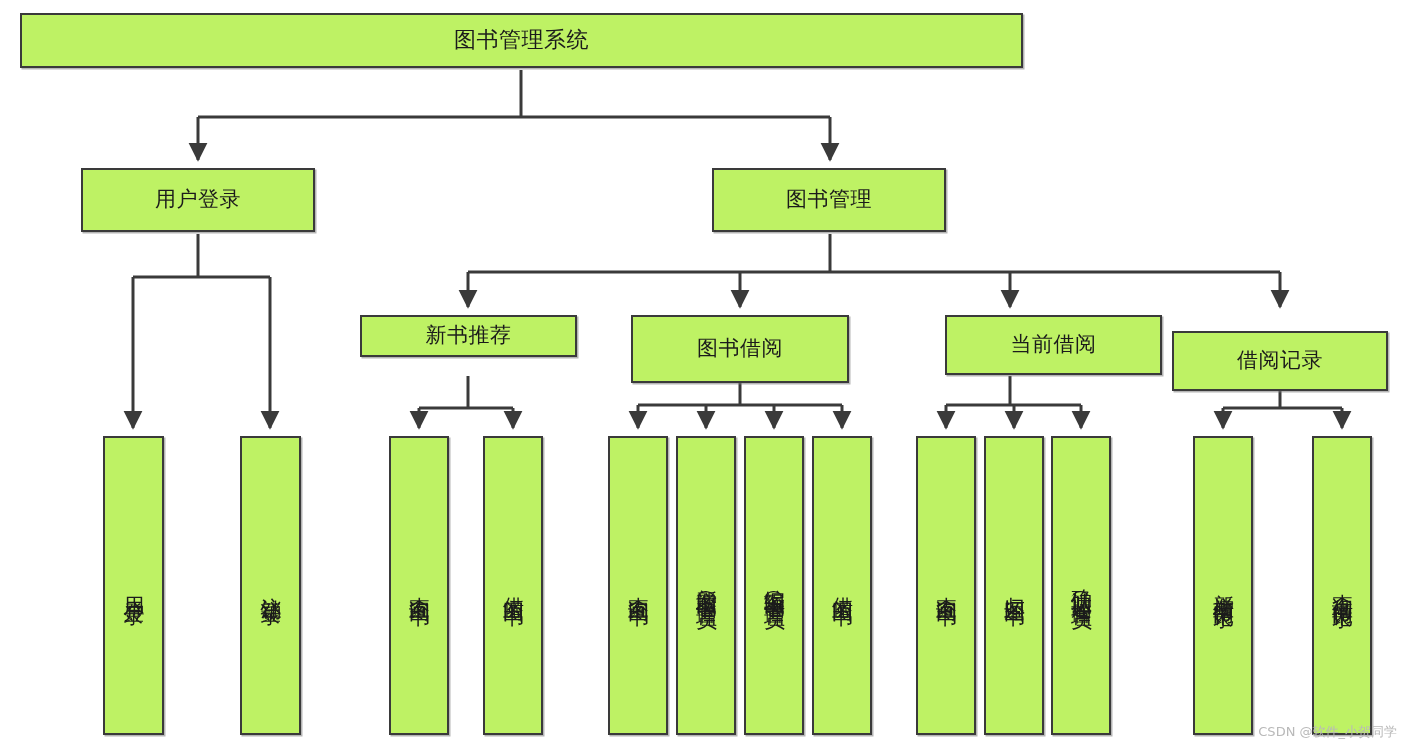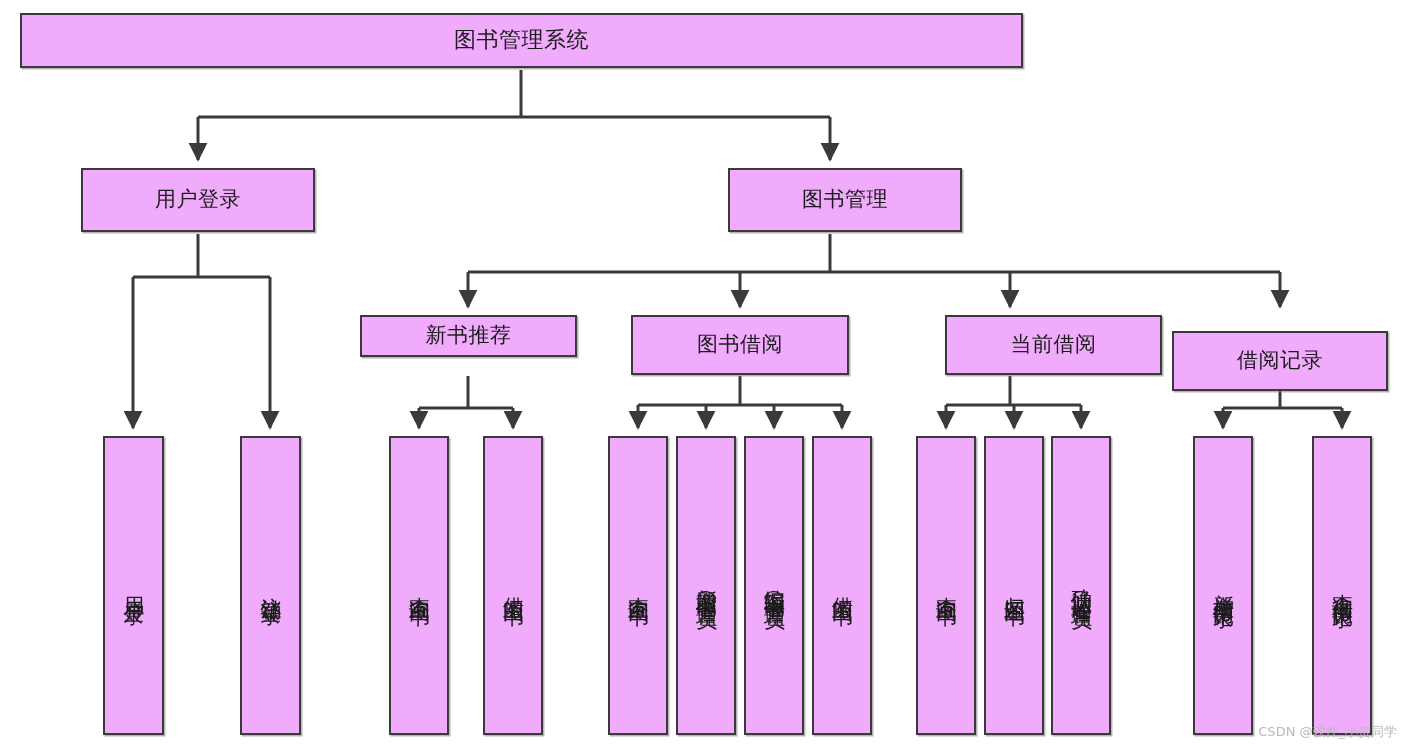--- a/index.html
+++ b/index.html
@@ -17,21 +17,21 @@
   #diagram {
     position: absolute;
     left: 0;
     top: 0;
     width: 1405px;
     height: 747px;
   }
   .node-box {
     position: absolute;
     box-sizing: border-box;
-    background: #f0abfc;
+    background: #bef264;
     border: 2px solid #3a3a3a;
     box-shadow: 1.5px 1.5px 0 rgba(120,120,120,0.55);
     display: flex;
     align-items: center;
     justify-content: center;
     color: #1b1b1b;
     z-index: 3;
   }
   .node-box.horizontal {
     font-size: 21px;
@@ -126,25 +126,25 @@
       <path d="M 1223 408 L 1342 408"></path>
       <path d="M 1223 408 L 1223 428" marker-end="url(#arrow)"></path>
       <path d="M 1342 408 L 1342 428" marker-end="url(#arrow)"></path>
     </g>
   </svg>
 
   <div class="node-box horizontal root" style="left:20px; top:13px; width:1003px; height:55px;">图书管理系统</div>
 
   <div class="node-box horizontal" style="left:81px; top:168px; width:234px; height:64px;">用户登录</div>
 
-  <div class="node-box horizontal" style="left:728px; top:168px; width:234px; height:64px;">图书管理</div>
+  <div class="node-box horizontal" style="left:712px; top:168px; width:234px; height:64px;">图书管理</div>
 
   <div class="node-box horizontal" style="left:360px; top:315px; width:217px; height:42px;">新书推荐</div>
 
-  <div class="node-box horizontal" style="left:631px; top:315px; width:218px; height:60px;">图书借阅</div>
+  <div class="node-box horizontal" style="left:631px; top:315px; width:218px; height:68px;">图书借阅</div>
 
   <div class="node-box horizontal" style="left:902px; top:315px; width:217px; height:60px;margin-left:43px;">当前借阅</div>
 
   <div class="node-box horizontal" style="left:1172px; top:315px; width:216px; height:60px;margin-top:16px;">借阅记录</div>
 
   <div class="node-box vertical" style="left:103px; top:436px; width:61px; height:299px;">用户登录</div>
 
   <div class="node-box vertical" style="left:240px; top:436px; width:61px; height:299px;">注销登录</div>
 
   <div class="node-box vertical" style="left:389px; top:436px; width:60px; height:299px;">查询图书</div>

